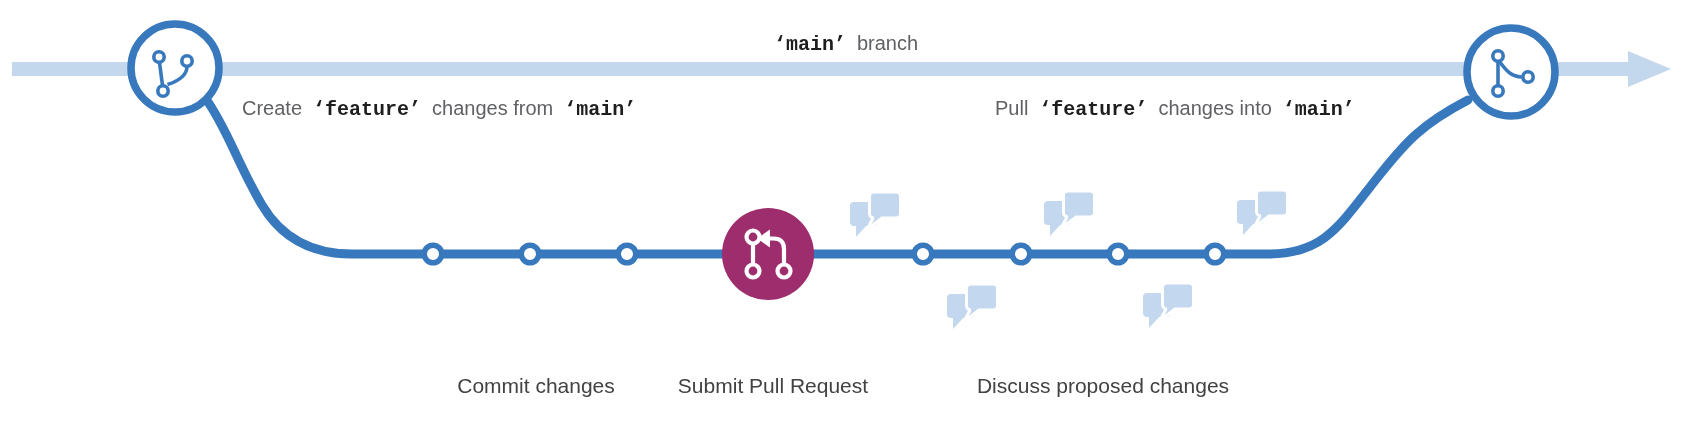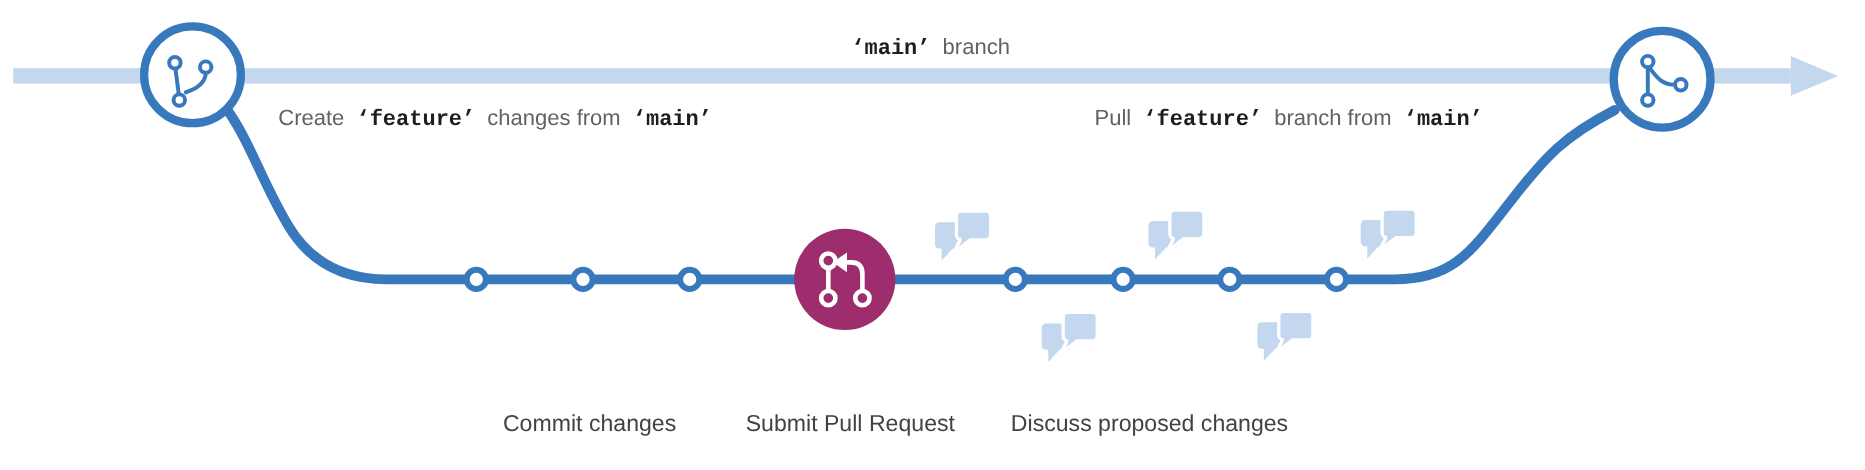--- a/index.html
+++ b/index.html
@@ -127,33 +127,33 @@
         <path d="M 1499.5 61.5 C 1507 72 1512 76.5 1521.5 77" class="no-fill stroke-blue" stroke-width="3.6"></path>
       </g>
     </g>
   </svg>
 
   <div class="label centered" style="left:846px; top:31px;">
     <span class="mono">‘main’</span>
     <span>branch</span>
   </div>
 
-  <div class="label" style="left:253px; top:96px;">
+  <div class="label" style="left:242px; top:96px;">
     <span>Create</span>
     <span class="mono">‘feature’</span>
     <span>changes from</span>
     <span class="mono">‘main’</span>
   </div>
 
   <div class="label" style="left:995px; top:96px;">
     <span>Pull</span>
     <span class="mono">‘feature’</span>
-    <span>branch from</span>
+    <span>changes into</span>
     <span class="mono">‘main’</span>
   </div>
 
   <div class="caption" style="left:536px; top:374px;">Commit changes</div>
 
   <div class="caption" style="left:773px; top:374px;">Submit Pull Request</div>
 
-  <div class="caption" style="left:1045px; top:374px;">Discuss proposed changes</div>
+  <div class="caption" style="left:1103px; top:374px;">Discuss proposed changes</div>
 
 </div>
 
 </body></html>

